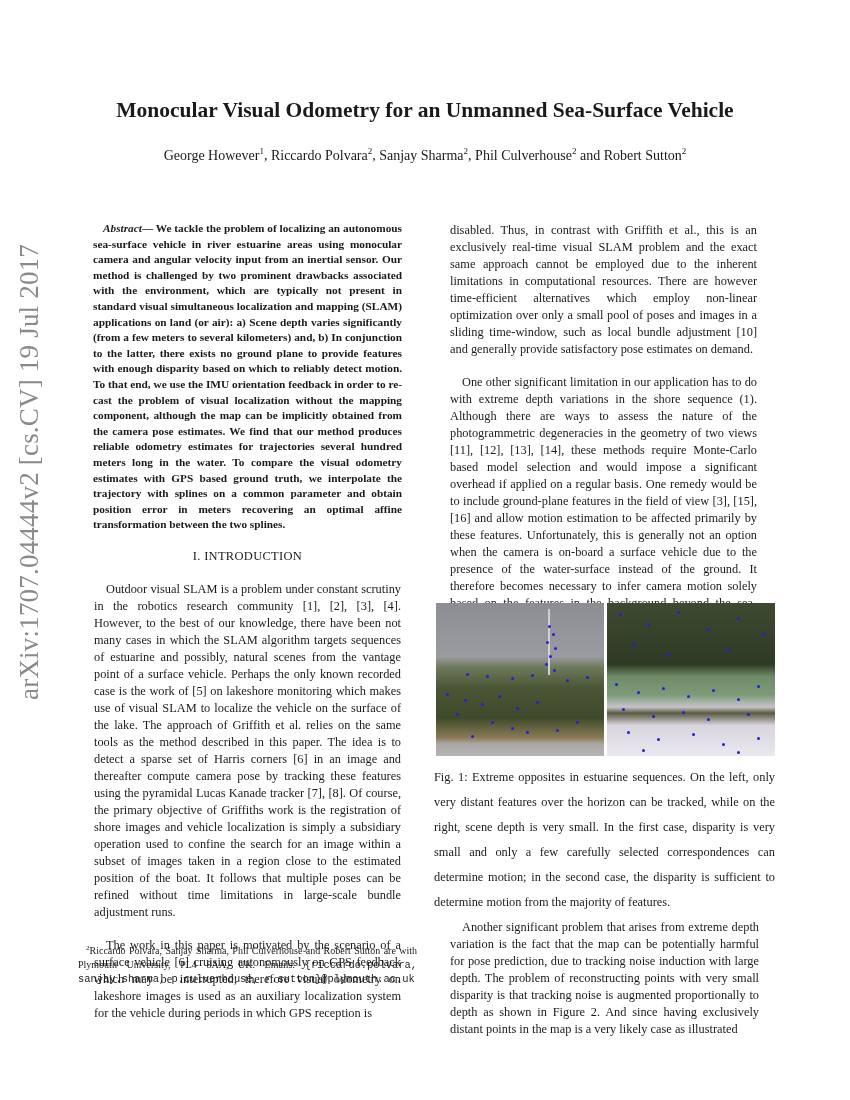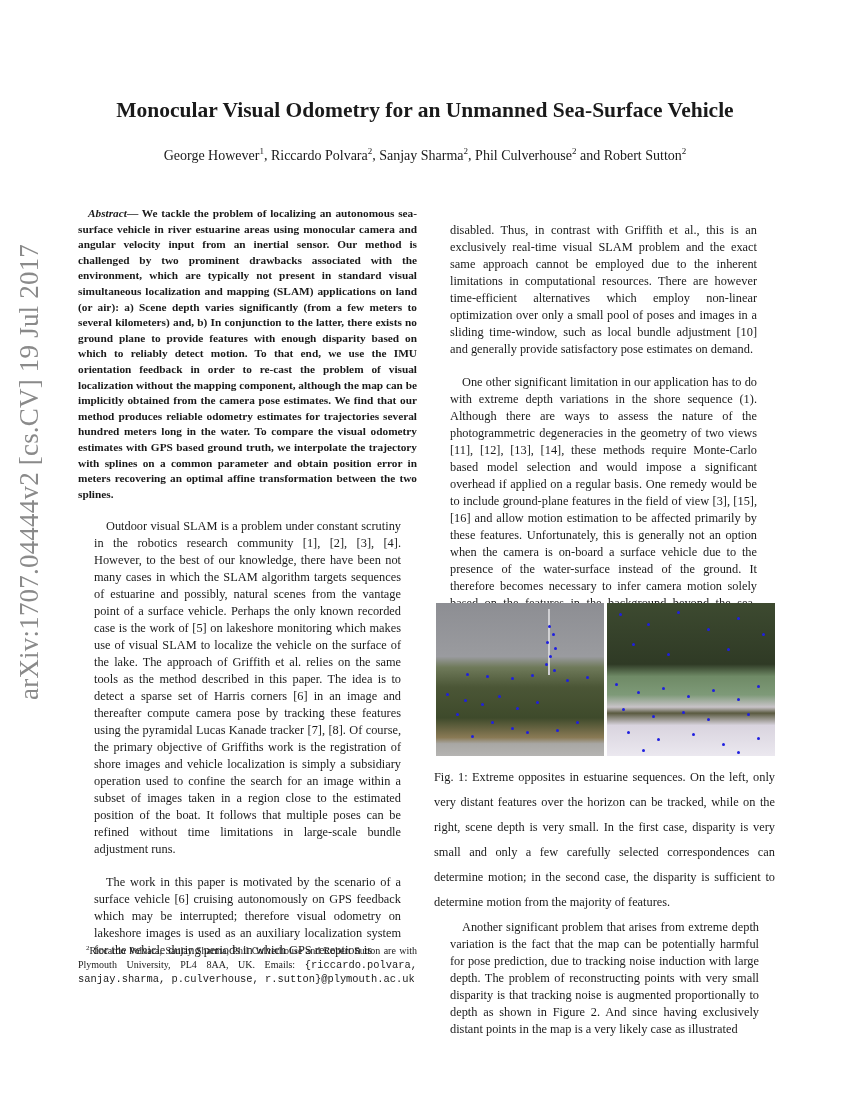--- a/index.html
+++ b/index.html
@@ -10,21 +10,21 @@
                  letter-spacing: 0.2px; }
   .title { position: absolute; top: 98px; left: 0; width: 850px; text-align: center;
            font-size: 21.5px; font-weight: bold; }
   .authors { position: absolute; top: 146px; left: 0; width: 850px; text-align: center;
              font-size: 14px; }
   .authors sup { font-size: 9px; }
   .col { position: absolute; width: 339px; font-size: 12.35px; line-height: 17px; text-align: justify; }
   .col-left { left: 78px; top: 206px; }
   .col-right { left: 434px; top: 206px; }
   .abstract { font-weight: bold; font-size: 11.3px; line-height: 15.6px; text-align: justify;
-              text-indent: 10px; margin: 0; }
+              text-indent: 10px; margin: 15px; }
   .abstract .abs-label { font-style: italic; }
   .section-heading { text-align: center; font-size: 12.5px; margin: 8px 0 4px 0; letter-spacing: 0.3px; }
   p.body { margin: 16px; text-indent: 12px; }
   .footnotes { position: absolute; left: 78px; top: 942px; width: 339px; font-size: 10px;
                line-height: 13.3px; text-align: justify; }
   .footnotes .fn { margin: 0; text-indent: 8px; }
   .footnotes sup { font-size: 7px; }
   .mono { font-family: "Liberation Mono", "DejaVu Sans Mono", monospace; font-size: 10.4px; }
   .figure { position: absolute; left: 436px; top: 603px; width: 340px; height: 153px; }
   .fig-img { position: absolute; top: 0; height: 153px; overflow: hidden; }
@@ -45,20 +45,21 @@
 <div class="arxiv-stamp">arXiv:1707.04444v2  [cs.CV]  19 Jul 2017</div>
 
 <h1 class="title" style="margin:0;">Monocular Visual Odometry for an Unmanned Sea-Surface Vehicle</h1>
 
 <div class="authors">
   <span>George However</span><sup>1</sup><span>, </span><span>Riccardo Polvara</span><sup>2</sup><span>, </span><span>Sanjay Sharma</span><sup>2</sup><span>, </span><span>Phil Culverhouse</span><sup>2</sup><span> and </span><span>Robert Sutton</span><sup>2</sup>
 </div>
 
 <div class="col col-left">
   <p class="abstract"><span class="abs-label">Abstract</span><span>—</span><span> We tackle the problem of localizing an autonomous sea-surface vehicle in river estuarine areas using monocular camera and angular velocity input from an inertial sensor. Our method is challenged by two prominent drawbacks associated with the environment, which are typically not present in standard visual simultaneous localization and mapping (SLAM) applications on land (or air): a) Scene depth varies significantly (from a few meters to several kilometers) and, b) In conjunction to the latter, there exists no ground plane to provide features with enough disparity based on which to reliably detect motion. To that end, we use the IMU orientation feedback in order to re-cast the problem of visual localization without the mapping component, although the map can be implicitly obtained from the camera pose estimates. We find that our method produces reliable odometry estimates for trajectories several hundred meters long in the water. To compare the visual odometry estimates with GPS based ground truth, we interpolate the trajectory with splines on a common parameter and obtain position error in meters recovering an optimal affine transformation between the two splines.</span></p>
+  <div class="section-heading">I. INTRODUCTION</div>
   <p class="body">Outdoor visual SLAM is a problem under constant scrutiny in the robotics research community [1], [2], [3], [4]. However, to the best of our knowledge, there have been not many cases in which the SLAM algorithm targets sequences of estuarine and possibly, natural scenes from the vantage point of a surface vehicle. Perhaps the only known recorded case is the work of [5] on lakeshore monitoring which makes use of visual SLAM to localize the vehicle on the surface of the lake. The approach of Griffith et al. relies on the same tools as the method described in this paper. The idea is to detect a sparse set of Harris corners [6] in an image and thereafter compute camera pose by tracking these features using the pyramidal Lucas  Kanade tracker [7], [8]. Of course, the primary objective of Griffiths work is the registration of shore images and vehicle localization is simply a subsidiary operation used to confine the search for an image within a subset of images taken in a region close to the estimated position of the boat. It follows that multiple poses can be refined without time limitations in large-scale bundle adjustment runs.</p>
   <p class="body">The work in this paper is motivated by the scenario of a surface vehicle [6] cruising autonomously on GPS feedback which may be interrupted; therefore visual odometry on lakeshore images is used as an auxiliary localization system for the vehicle during periods in which GPS reception is</p>
 </div>
 
 <div class="footnotes">
   <p class="fn"><sup>2</sup><span>Riccardo Polvara, Sanjay Sharma, Phil Culverhouse and Robert Sutton are with Plymouth University, PL4 8AA, UK. Emails: </span><span class="mono">{riccardo.polvara, sanjay.sharma, p.culverhouse, r.sutton}@plymouth.ac.uk</span></p>
 </div>
 
 <div class="col col-right">
   <p class="body" style="text-indent:0">disabled. Thus, in contrast with Griffith et al., this is an exclusively real-time visual SLAM problem and the exact same approach cannot be employed due to the inherent limitations in computational resources. There are however time-efficient alternatives which employ non-linear optimization over only a small pool of poses and images in a sliding time-window, such as local bundle adjustment [10] and generally provide satisfactory pose estimates on demand.</p>

